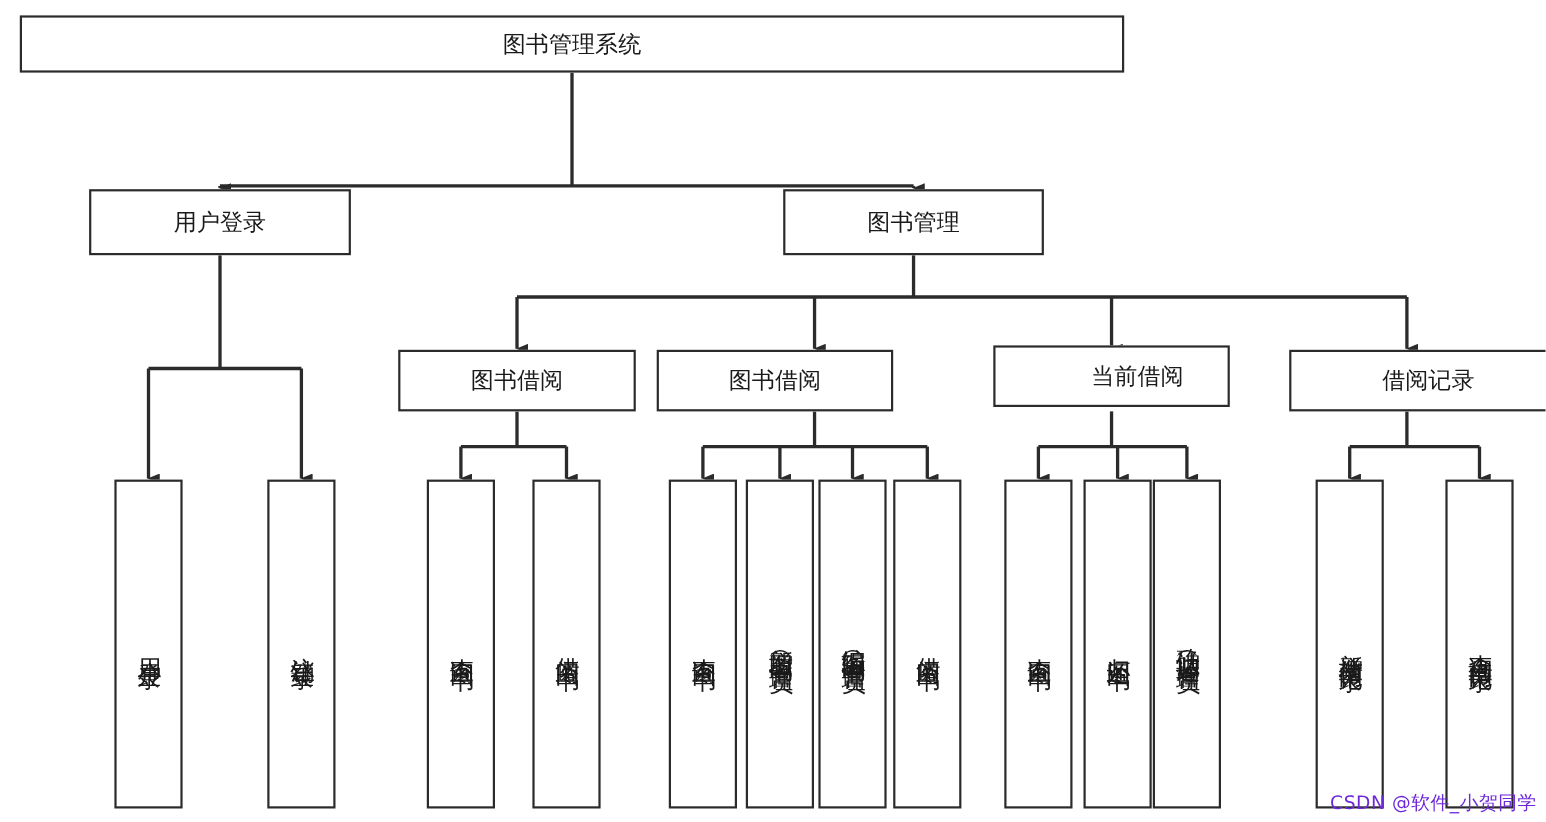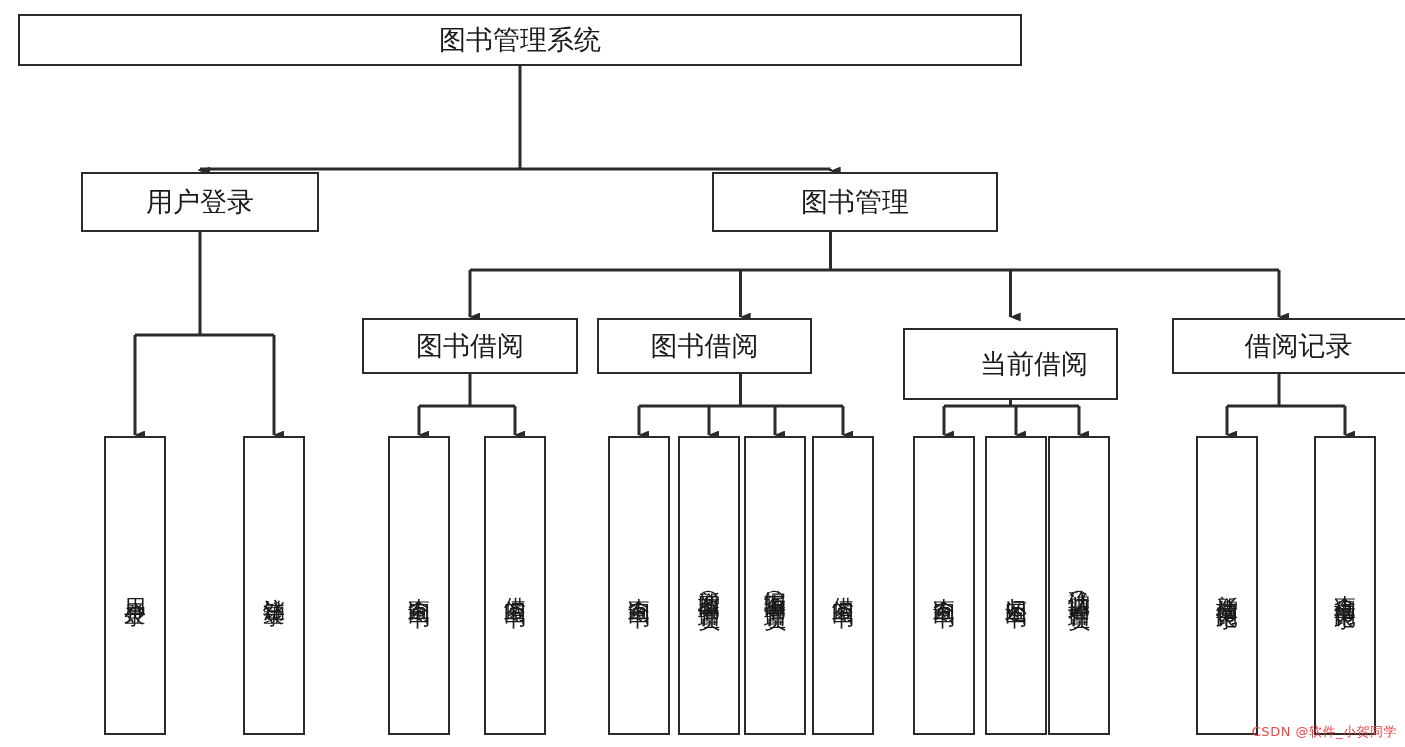--- a/index.html
+++ b/index.html
@@ -37,39 +37,39 @@
     justify-content: center;
     color: #1a1a1a;
   }
   .node-label {
     display: block;
     text-align: center;
     line-height: 1.18;
     white-space: nowrap;
   }
   .horiz .node-label {
-    font-size: 27px;
+    font-size: 21px;
   }
   .vert {
     writing-mode: vertical-rl;
     text-orientation: upright;
   }
   .vert .node-label {
     writing-mode: vertical-rl;
     text-orientation: upright;
     font-size: 22px;
     letter-spacing: 3px;
     line-height: 1;
   }
   .watermark {
     position: absolute;
     right: 8px;
     bottom: 6px;
-    font-size: 13px;
-    color: #ef4444;
+    font-size: 17px;
+    color: #6d28d9;
     white-space: nowrap;
     letter-spacing: 0.5px;
   }
 </style>
 </head>
 <body>
 
 <div id="diagram-root">
 
   <svg class="edges" viewBox="0 0 1405 747">
@@ -115,31 +115,31 @@
       </g>
   </svg>
 
   <div class="node horiz" id="box-root" style="left: 18px; top: 14px; width: 1004px; height: 52px;">
     <span class="node-label">图书管理系统</span>
   </div>
 
   <div class="node horiz" id="box-user-login" style="left: 81px; top: 172px; width: 238px; height: 60px;">
     <span class="node-label">用户登录</span>
   </div>
-  <div class="node horiz" id="box-book-management" style="left: 712px; top: 172px; width: 286px; height: 60px;">
+  <div class="node horiz" id="box-book-management" style="left: 712px; top: 172px; width: 237px; height: 60px;">
     <span class="node-label">图书管理</span>
   </div>
 
   <div class="node horiz" id="box-new-book-recommend" style="left: 362px; top: 318px; width: 216px; height: 56px;">
     <span class="node-label">图书借阅</span>
   </div>
   <div class="node horiz" id="box-book-borrow" style="left: 597px; top: 318px; width: 215px; height: 56px;">
     <span class="node-label">图书借阅</span>
   </div>
-  <div class="node horiz" id="box-current-borrow" style="left: 903px; top: 328px; width: 215px; height: 72px; padding-left: 47px;">
+  <div class="node horiz" id="box-current-borrow" style="left: 903px; top: 314px; width: 215px; height: 56px; padding-left: 47px;">
     <span class="node-label">当前借阅</span>
   </div>
   <div class="node horiz" id="box-borrow-record" style="left: 1172px; top: 318px; width: 253px; height: 56px;">
     <span class="node-label">借阅记录</span>
   </div>
 
   <div class="node vert" id="box-leaf-user-login" style="left: 104px; top: 436px; width: 62px; height: 299px;">
     <span class="node-label">用户登录</span>
   </div>
   <div class="node vert" id="box-leaf-logout-login" style="left: 243px; top: 436px; width: 62px; height: 299px;">

